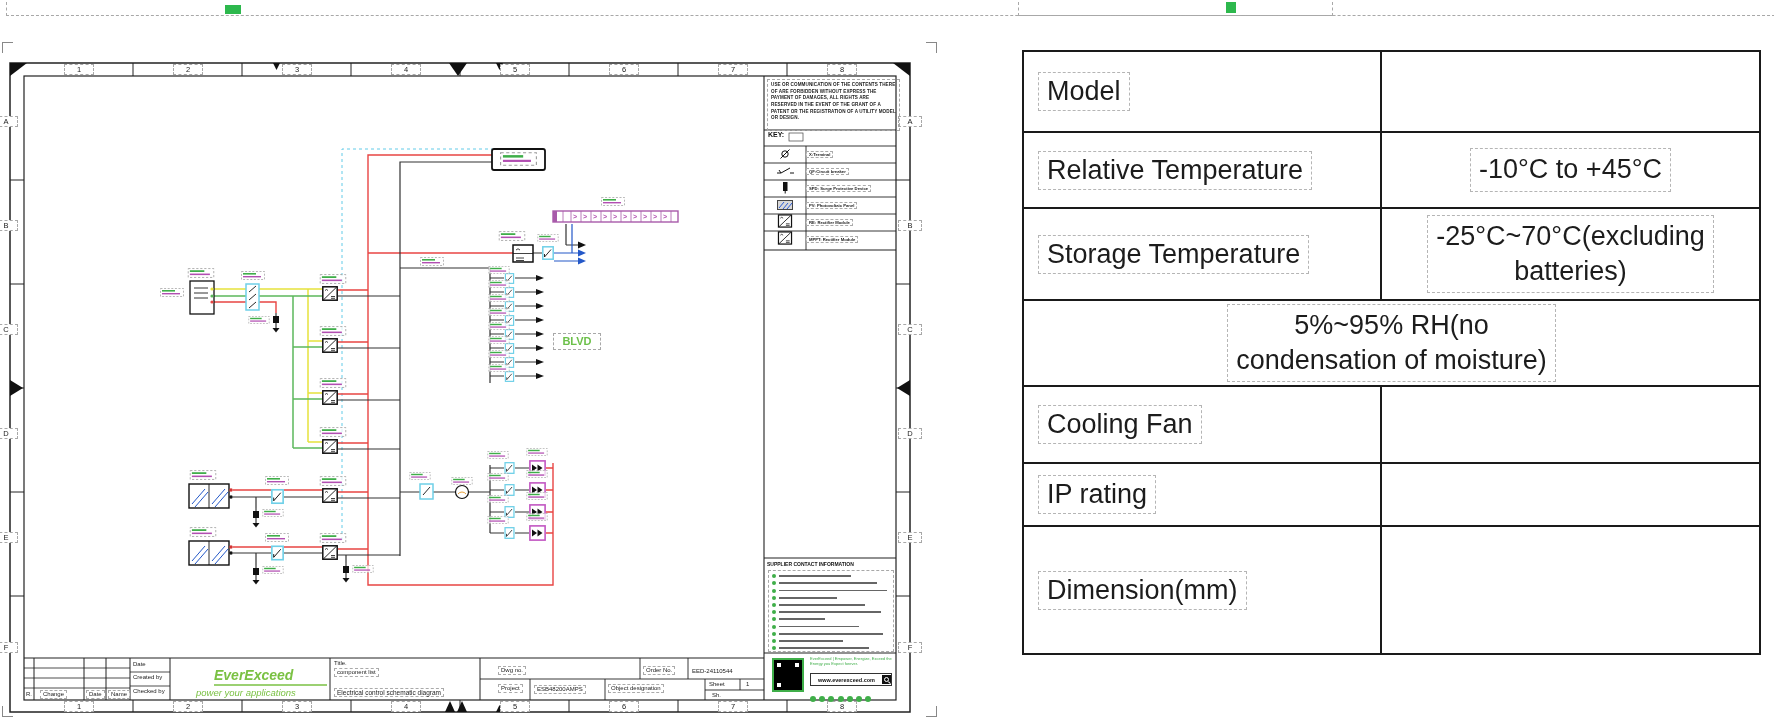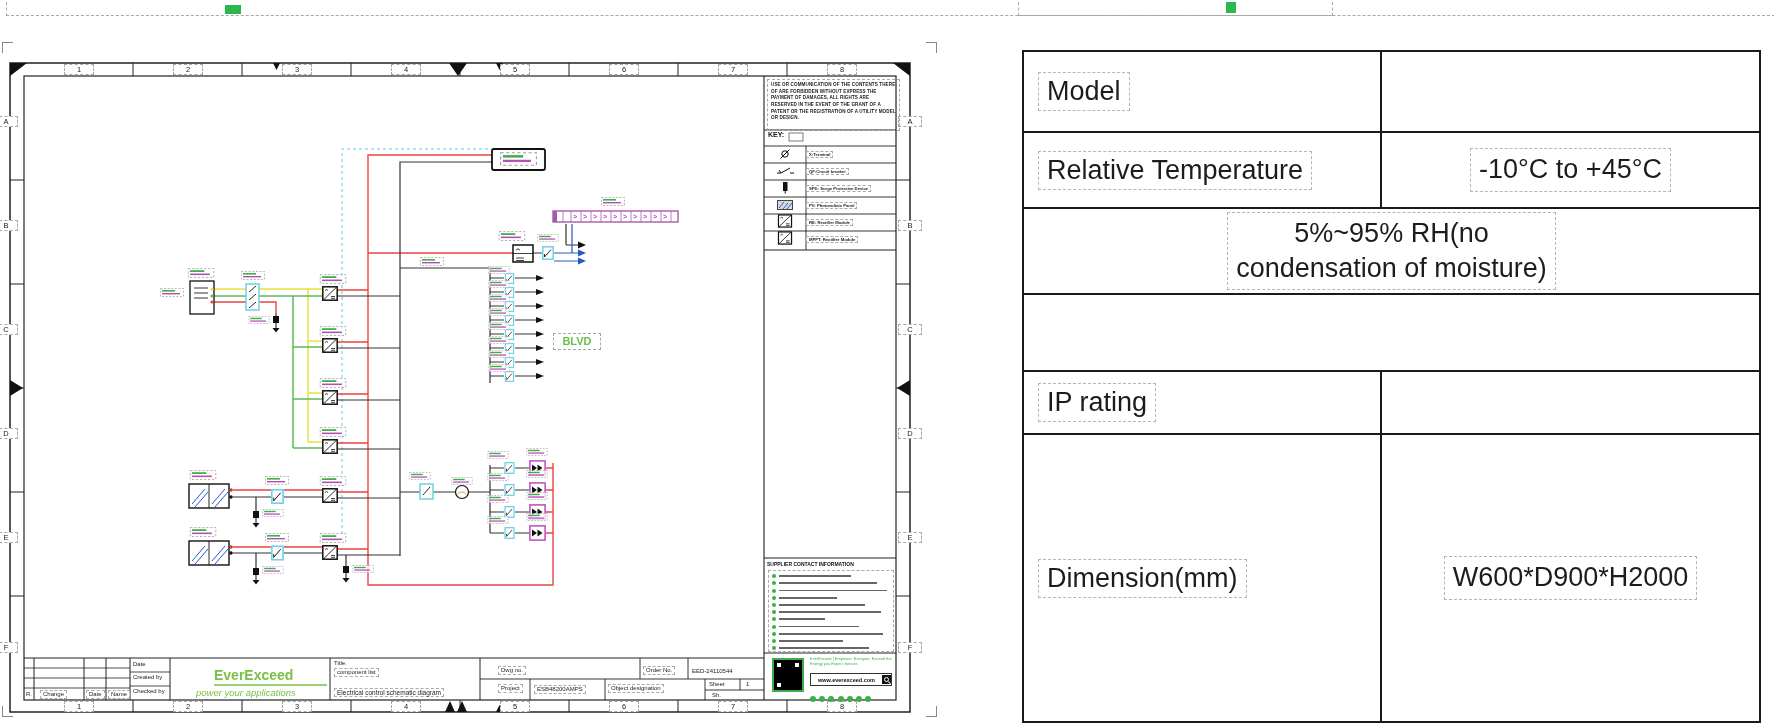--- a/index.html
+++ b/index.html
@@ -1,21 +1,21 @@
 <!DOCTYPE html>
 <html><head>
 <meta charset="utf-8">
 <style>
   html,body{margin:0;padding:0;background:#fff;}
   .page{position:relative;width:1774px;height:726px;background:#fff;overflow:hidden;
         font-family:"Liberation Sans", sans-serif;color:#1c1c1c;}
   .abs{position:absolute;}
   .dashedbox{border:1px dashed #a8a8a8;background:transparent;}
   
-  .spec{position:absolute;left:1022px;top:50px;width:739px;height:673px;
+  .spec{position:absolute;left:1022px;top:50px;width:739px;height:605px;
         border:2.5px solid #1a1a1a;display:flex;flex-direction:column;box-sizing:border-box;}
   .srow{display:flex;border-top:2.5px solid #1a1a1a;box-sizing:border-box;flex:0 0 auto;}
   .srow:first-child{border-top:none;}
   .scell-l{width:358px;border-right:2.5px solid #1a1a1a;box-sizing:border-box;
            display:flex;align-items:center;padding-left:14px;}
   .scell-v{flex:1;display:flex;align-items:center;justify-content:center;text-align:center;padding:0 8px;}
   .stxt{font-size:27px;color:#1c1c1c;border:1px dashed #b5b5b5;padding:3px 8px;
         box-decoration-break:clone;-webkit-box-decoration-break:clone;}
   .scell-v .stxt{white-space:pre-line;line-height:1.3;}
   
@@ -23,21 +23,21 @@
         border:1px dashed #a8a8a8;background:#fff;color:#222;}
   .tiny{font-size:6px;color:#222;line-height:1.1;white-space:nowrap;}
   .dashed-sm{border:1px dashed #aaa;padding:0px 2px;background:rgba(255,255,255,.6);}
   .notice{font-size:4.6px;font-weight:600;letter-spacing:.1px;line-height:1.45;color:#222;}
   .keyhdr{font-size:7px;font-weight:bold;color:#111;}
   .keylbl{font-size:4.2px;font-weight:bold;color:#222;white-space:nowrap;}
   .suphdr{font-size:5px;font-weight:bold;color:#111;white-space:nowrap;}
   .supline{display:flex;align-items:center;margin:3.2px 0 0 3px;}
   .supdot{width:4px;height:4px;border-radius:50%;background:#3fae49;flex:0 0 auto;margin-right:3px;}
   .supbar{height:1.8px;background:#666;}
-  .brand{font-size:14px;font-weight:bold;color:#7ac143;white-space:nowrap;}
+  .brand{font-size:14px;font-weight:bold;font-style:italic;color:#7ac143;white-space:nowrap;}
   .brandtag{font-size:9.5px;font-style:italic;color:#7ac143;white-space:nowrap;}
   .blvd{position:absolute;left:553px;top:333px;width:46px;height:15px;border:1px dashed #a8a8a8;
         color:#6cc04a;font-size:11px;font-weight:bold;text-align:center;line-height:15px;}
   .qr{position:absolute;background:#000;border:2px solid #3fae49;}
   .qr i{position:absolute;background:#fff;width:4px;height:4px;}
   .web{position:absolute;border:1px solid #333;background:#fff;display:flex;align-items:center;}
   .webtxt{font-size:5.5px;font-weight:bold;color:#111;flex:1;text-align:center;}
   .mag{width:9px;height:9px;background:#111;position:relative;flex:0 0 auto;}
   .mag b{position:absolute;left:1.5px;top:1.5px;width:3.5px;height:3.5px;border:1px solid #fff;border-radius:50%;}
   .mag u{position:absolute;right:1px;bottom:1px;width:2.5px;height:1px;background:#fff;transform:rotate(45deg);}
@@ -480,36 +480,45 @@
         </div>
     </div>
     <div class="srow" style="height:76px;">
       <div class="scell-l">
           <span class="stxt">Relative Temperature</span>
         </div>
       <div class="scell-v">
           <span class="stxt">-10°C to +45°C</span>
         </div>
     </div>
+    <div class="srow" style="height:92px;">
+      <div class="scell-l">
+          <span class="stxt">Storage Temperature</span>
+        </div>
+      <div class="scell-v">
+          <span class="stxt">-25°C~70°C(excluding
+batteries)</span>
+        </div>
+    </div>
     <div class="srow" style="height:86px;">
       <div class="scell-v">
           <span class="stxt">5%~95% RH(no
 condensation of moisture)</span>
         </div>
     </div>
     <div class="srow" style="height:77px;">
+      <div class="scell-l">
+          <span class="stxt">Cooling Fan</span>
+        </div>
     </div>
     <div class="srow" style="height:63px;">
       <div class="scell-l">
           <span class="stxt">IP rating</span>
         </div>
     </div>
     <div class="srow" style="flex:1;">
       <div class="scell-l">
           <span class="stxt">Dimension(mm)</span>
         </div>
-      <div class="scell-v">
-          <span class="stxt">W600*D900*H2000</span>
-        </div>
     </div>
   </div>
 
 </div>
 
 </body></html>

